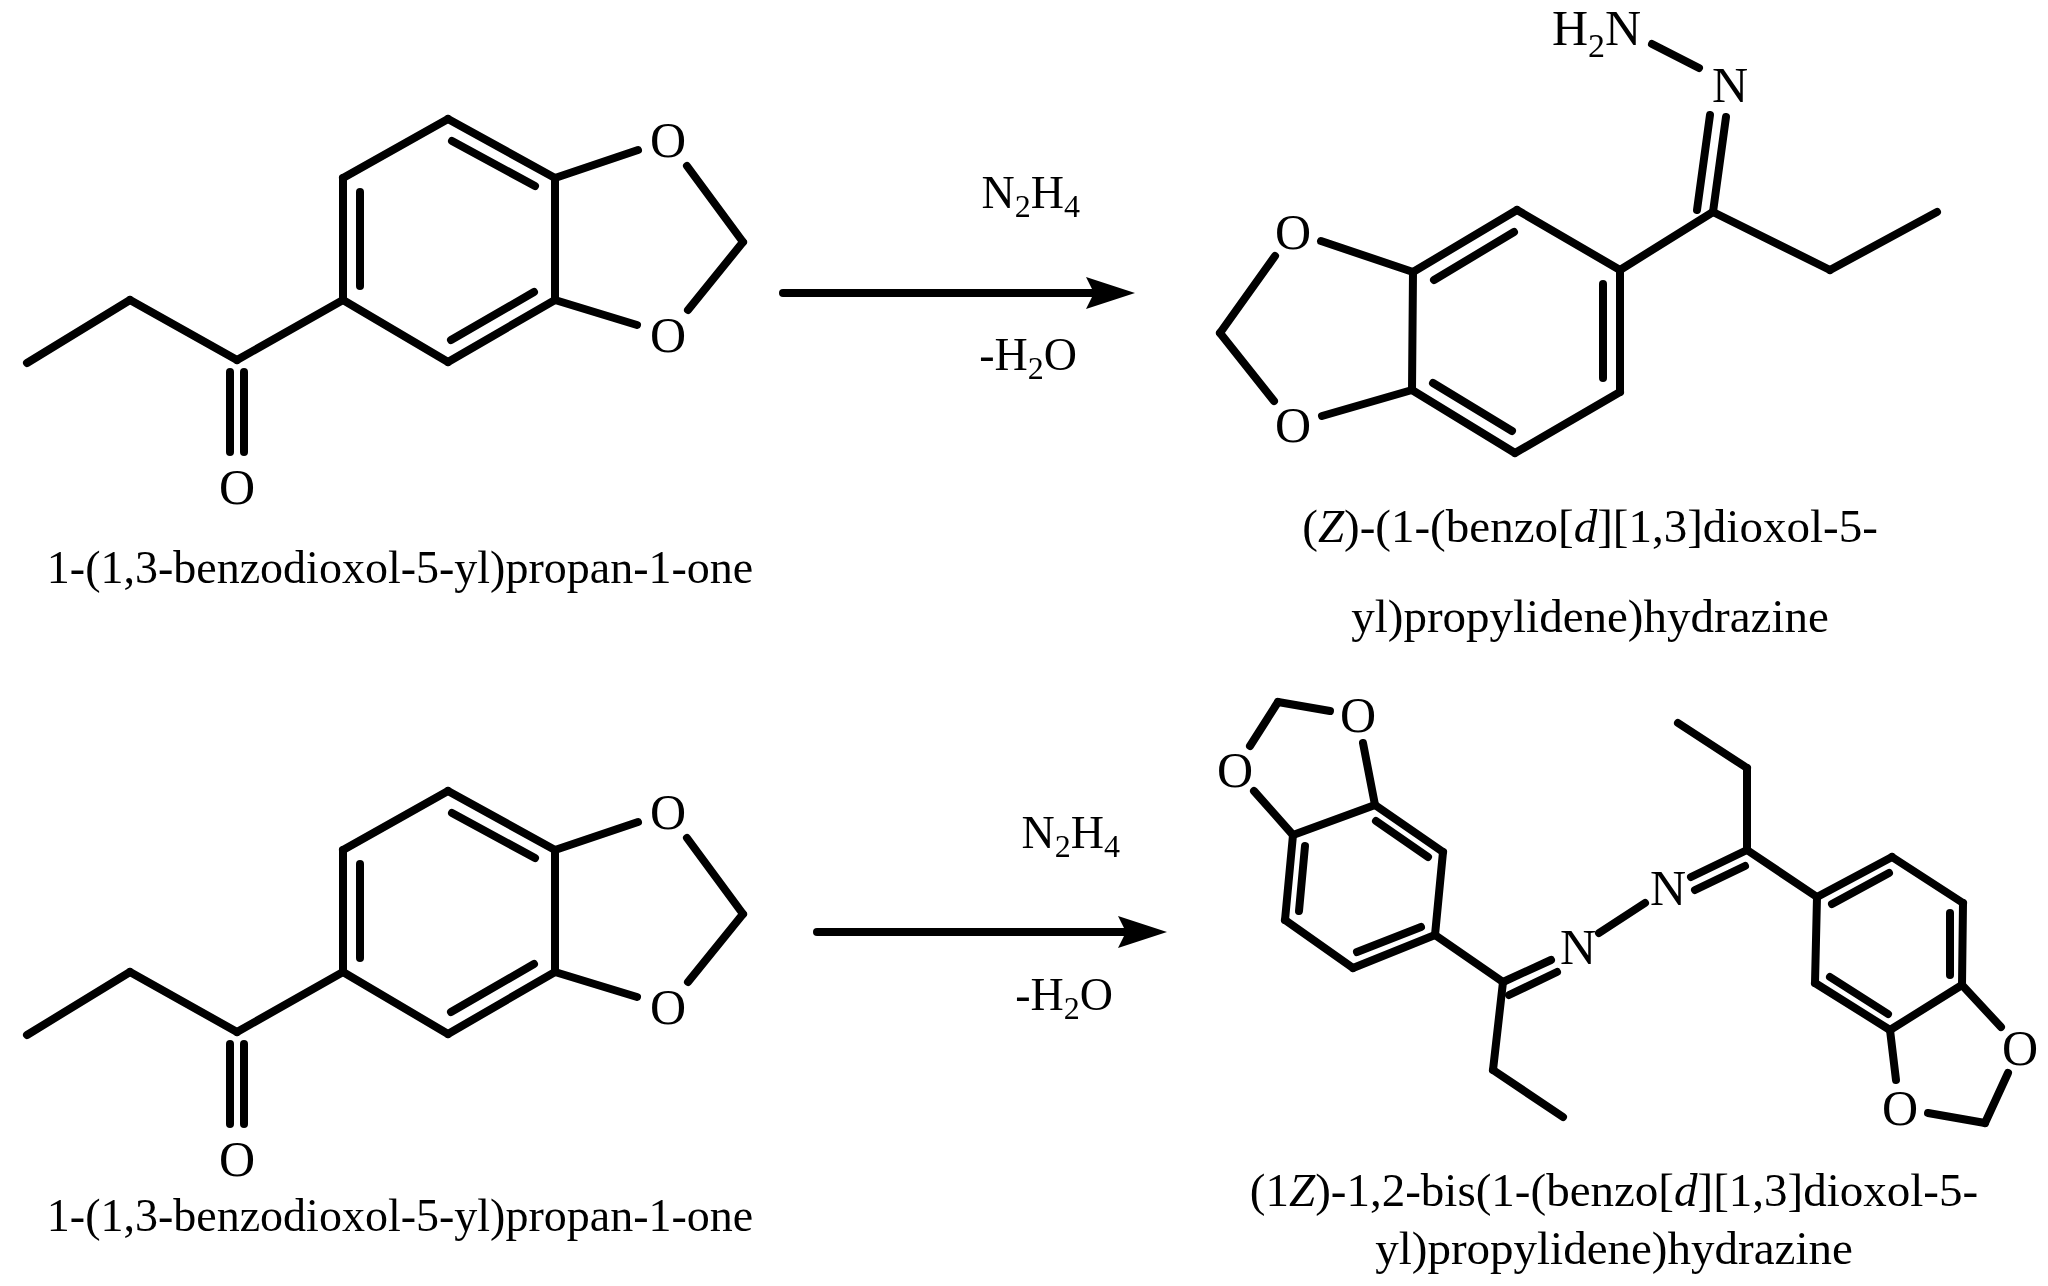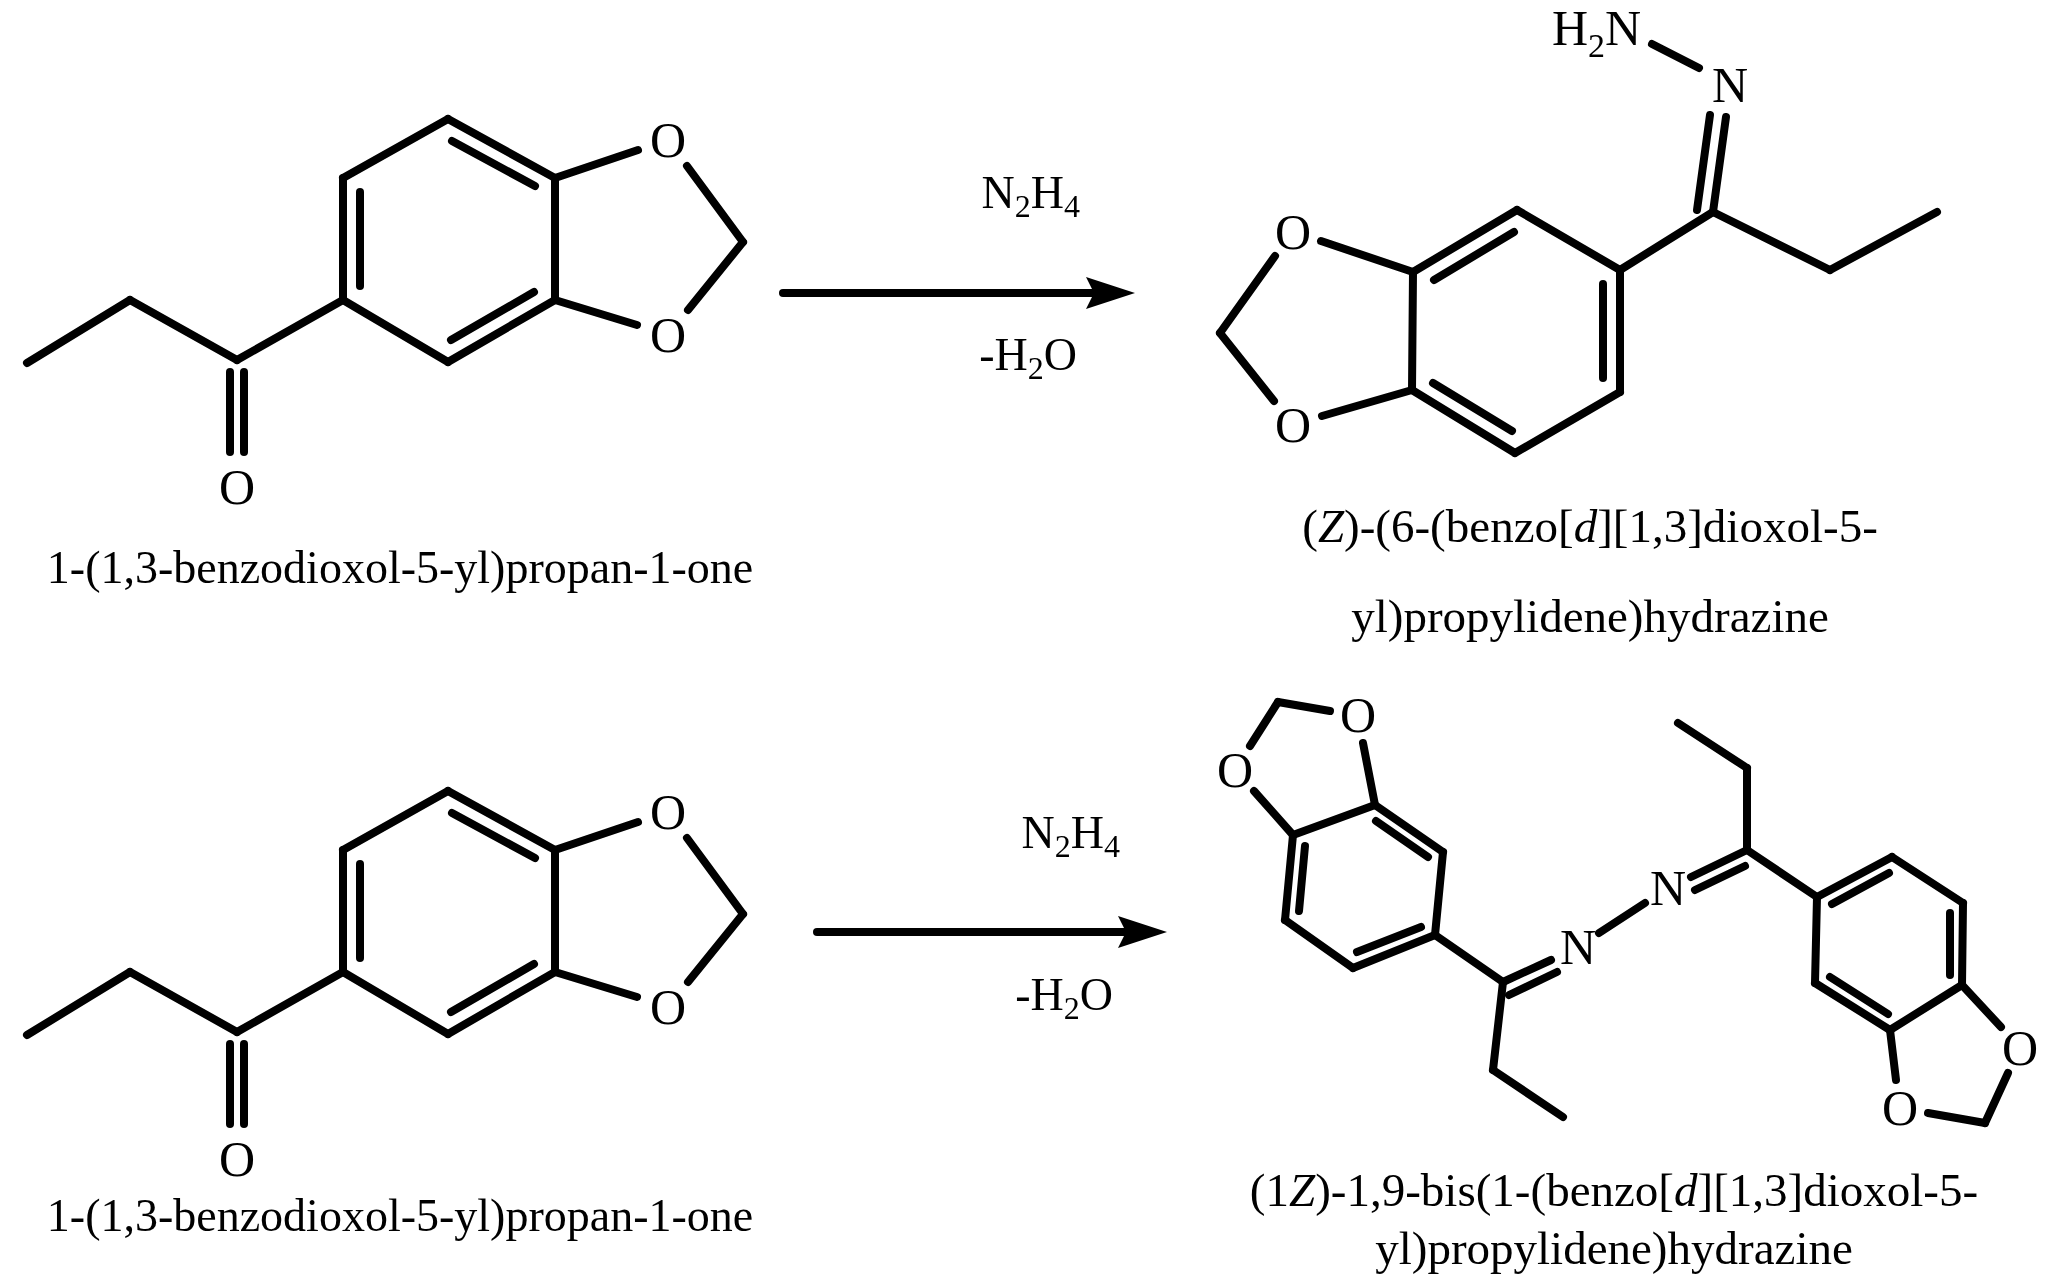--- a/index.html
+++ b/index.html
@@ -92,21 +92,21 @@
       <line x1="1697" y1="210" x2="1710" y2="115"></line>
       <line x1="1652" y1="44" x2="1699" y2="68"></line>
       <text x="1552" y="45"><tspan>H</tspan><tspan class="smallsub" dy="12">2</tspan><tspan dy="-12">N</tspan></text>
       <text class="atom" x="1730" y="102">N</text>
     </g>
     <g>
       <line x1="1713" y1="212" x2="1830" y2="270"></line>
       <line x1="1830" y1="270" x2="1937" y2="212"></line>
     </g>
   </svg>
-  <div class="abs pcaption" style="left:1180px;top:498px;width:820px"><span>(</span><span class="it">Z</span><span>)-(6-(benzo[</span><span class="it">d</span><span>][1,3]dioxol-5-</span></div>
+  <div class="abs pcaption" style="left:1180px;top:498px;width:820px"><span>(</span><span class="it">Z</span><span>)-(1-(benzo[</span><span class="it">d</span><span>][1,3]dioxol-5-</span></div>
   <div class="abs pcaption" style="left:1180px;top:588px;width:820px">yl)propylidene)hydrazine</div>
 
   <svg class="abs" style="left:0;top:767px" width="800" height="430" viewBox="0 95 800 430">
     <g>
       <line x1="448" y1="119" x2="555" y2="178"></line>
       <line x1="555" y1="178" x2="555" y2="300"></line>
       <line x1="555" y1="300" x2="448" y2="362"></line>
       <line x1="448" y1="362" x2="343" y2="300"></line>
       <line x1="343" y1="300" x2="343" y2="178"></line>
       <line x1="343" y1="178" x2="448" y2="119"></line>
@@ -192,16 +192,16 @@
     </g>
     <g>
       <line x1="1962" y1="985" x2="2001" y2="1027"></line>
       <line x1="2008" y1="1073" x2="1985" y2="1123"></line>
       <line x1="1985" y1="1123" x2="1928" y2="1113"></line>
       <line x1="1896" y1="1080" x2="1890" y2="1030"></line>
       <text class="atom" x="2020" y="1065">O</text>
       <text class="atom" x="1900" y="1125">O</text>
     </g>
   </svg>
-  <div class="abs pcaption" style="left:1180px;top:1162px;width:868px"><span>(1</span><span class="it">Z</span><span>)-1,9-bis(1-(benzo[</span><span class="it">d</span><span>][1,3]dioxol-5-</span></div>
+  <div class="abs pcaption" style="left:1180px;top:1162px;width:868px"><span>(1</span><span class="it">Z</span><span>)-1,2-bis(1-(benzo[</span><span class="it">d</span><span>][1,3]dioxol-5-</span></div>
   <div class="abs pcaption" style="left:1180px;top:1220px;width:868px">yl)propylidene)hydrazine</div>
 
 </div>
 
 </body></html>

